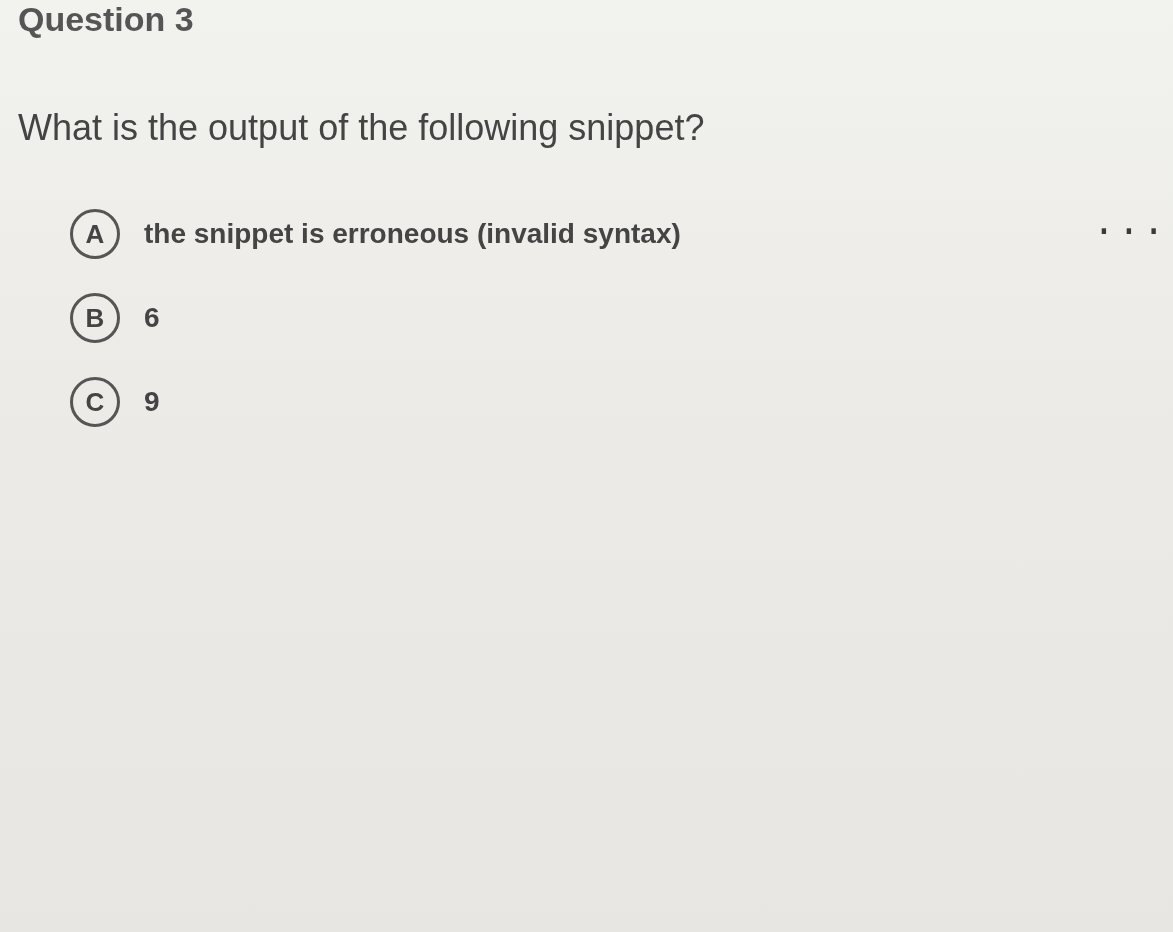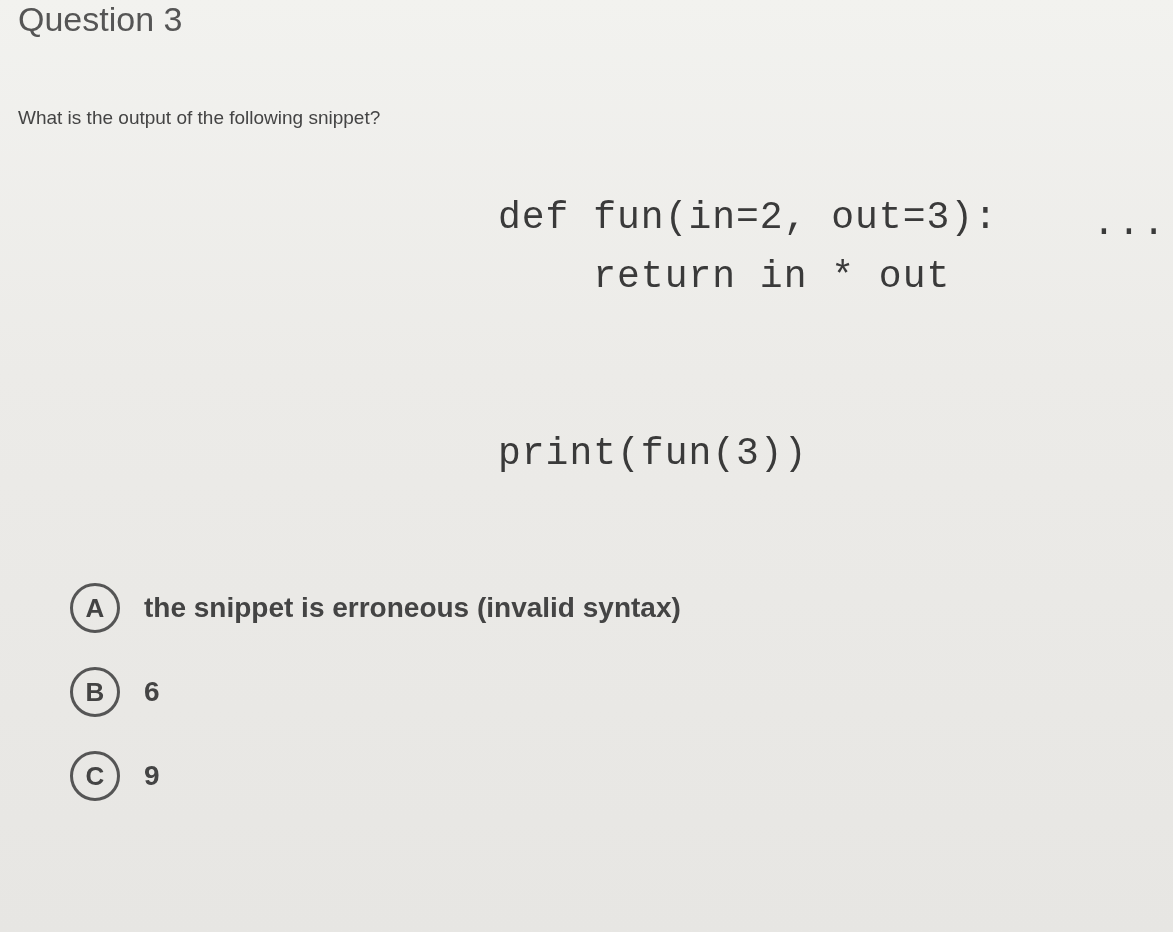--- a/index.html
+++ b/index.html
@@ -15,27 +15,27 @@
     background: linear-gradient(180deg, #f2f2ef 0%, #ecebe8 40%, #e7e6e3 100%);
     position: relative;
   }
   .page {
     padding: 0 18px 0 18px;
     width: 100%;
     height: 100%;
   }
   .q-title {
     font-size: 34px;
-    font-weight: 400;
+    font-weight: 700;
     color: #555;
     padding-top: 0;
     margin-bottom: 68px;
   }
   .q-prompt {
-    font-size: 19px;
+    font-size: 36px;
     color: #444;
     margin-bottom: 60px;
     font-weight: 400;
   }
   .code-block {
     font-family: "Courier New", Courier, monospace;
     font-size: 38px;
     color: #3a3a3a;
     letter-spacing: 1px;
     line-height: 1.55;
@@ -83,25 +83,20 @@
     font-weight: 700;
   }
 </style>
 </head>
 <body>
 
 <div class="page">
   <h2 class="q-title">Question 3</h2>
   <p class="q-prompt">What is the output of the following snippet?</p>
 
-  <div class="code-block"><span>def fun(in=2, out=3):</span>
-<span>    return in * out</span>
-<span></span>
-<span></span>
-<span>print(fun(3))</span></div>
 
   <div class="code-ellipsis">...</div>
 
   <div class="options">
     <div class="option">
       <div class="option-circle">A</div>
       <div class="option-text">the snippet is erroneous (invalid syntax)</div>
     </div>
     <div class="option">
       <div class="option-circle">B</div>

